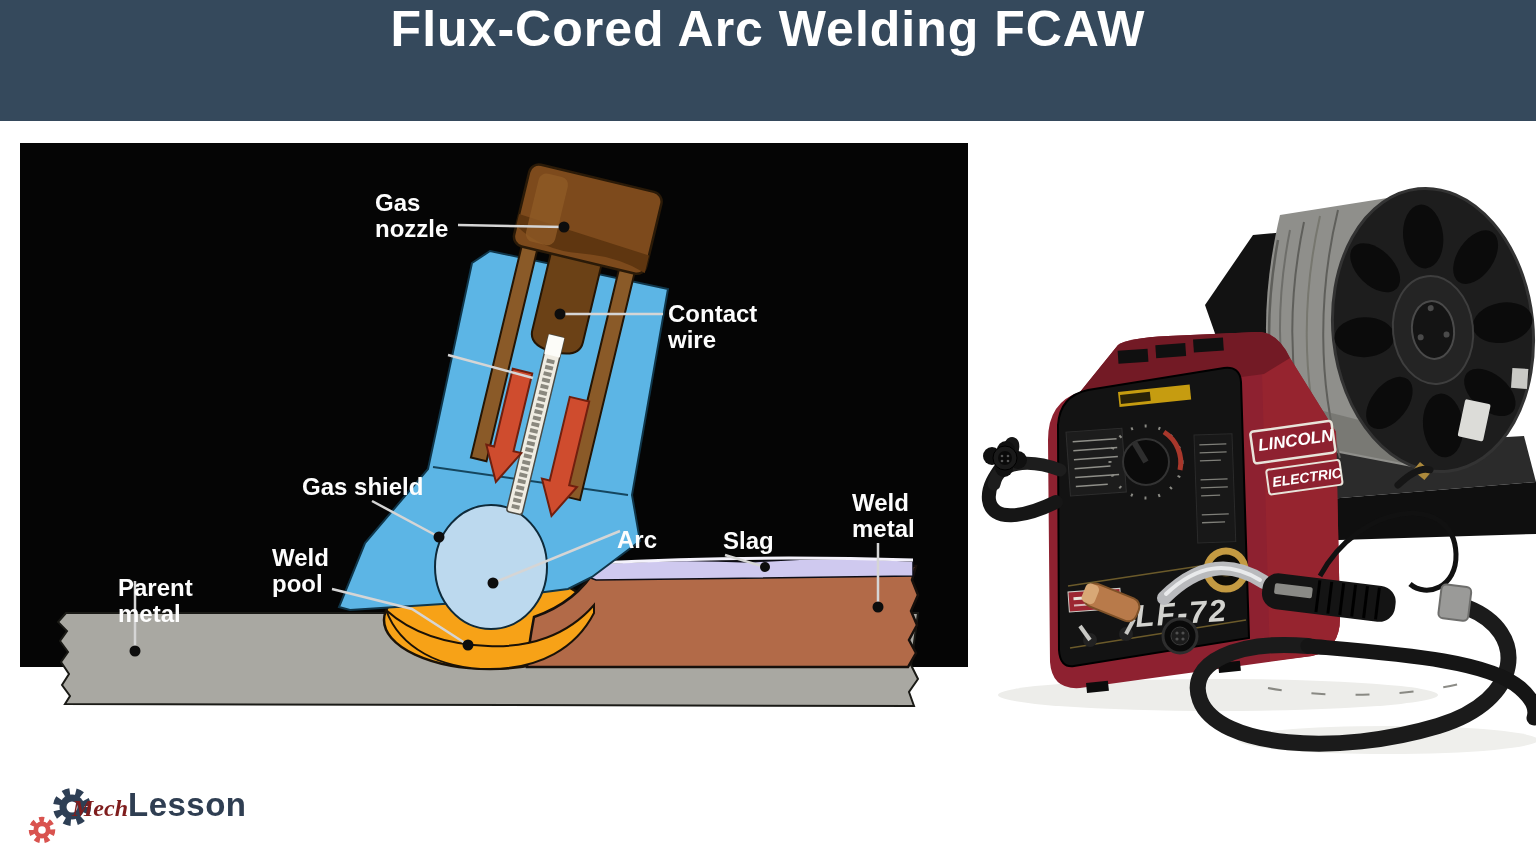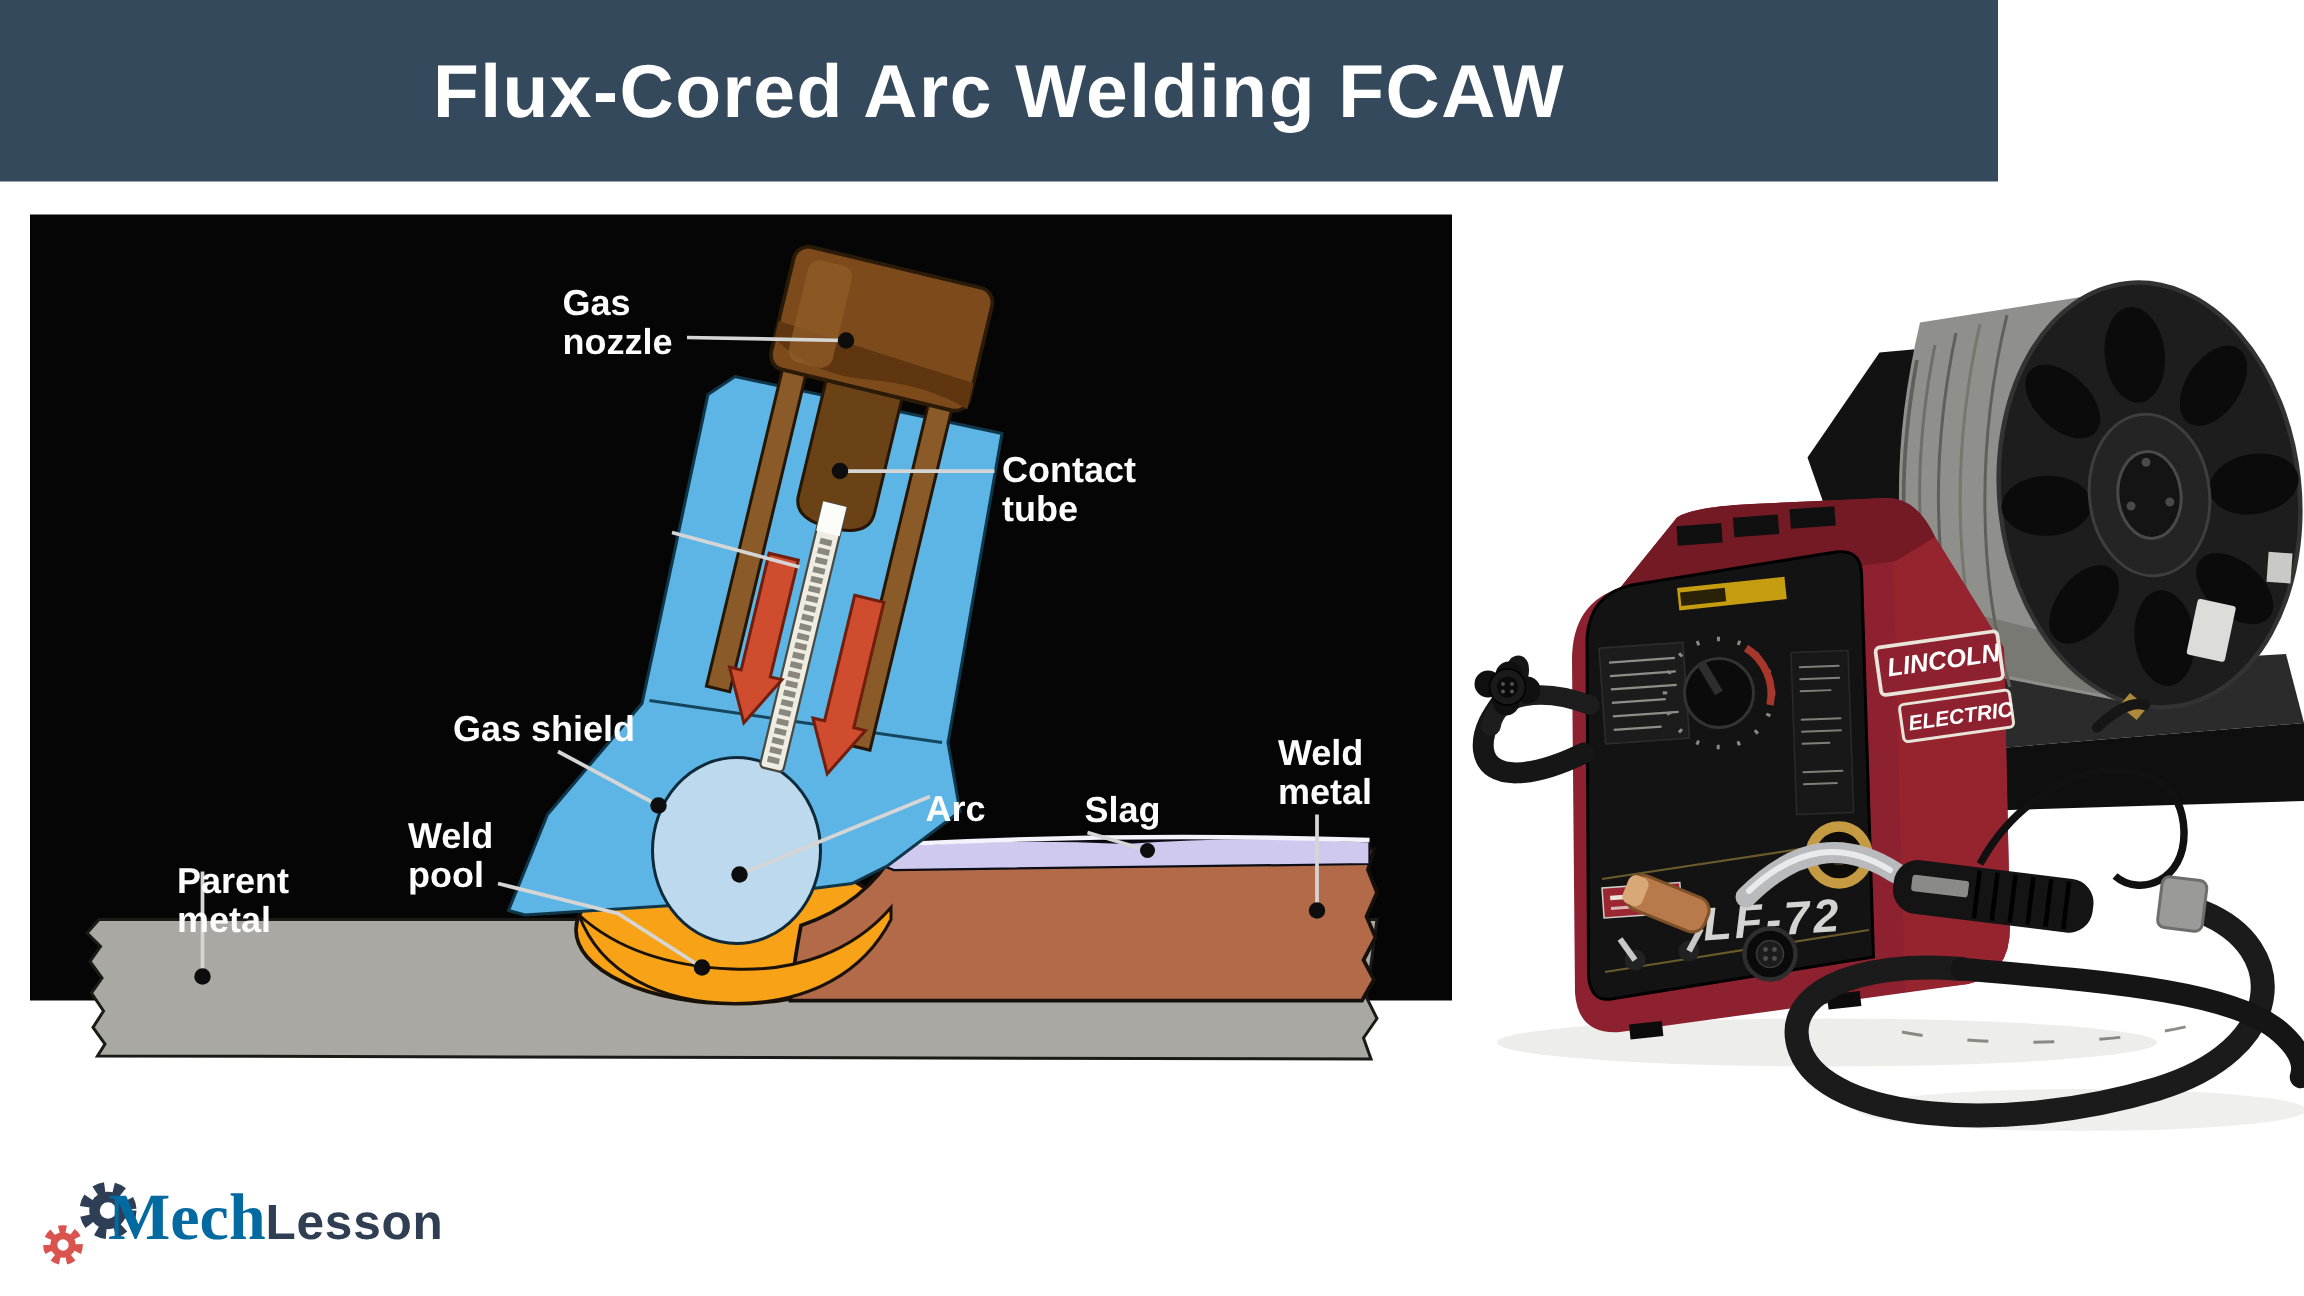--- a/index.html
+++ b/index.html
@@ -1,35 +1,35 @@
 <!DOCTYPE html>
 <html><head>
 <meta charset="utf-8">
 <style>
   * { margin:0; padding:0; box-sizing:border-box; }
   html,body { width:1536px; height:864px; background:#ffffff; overflow:hidden;
               font-family:"Liberation Sans", sans-serif; }
 
-  .header { position:absolute; left:0; top:0; width:1332px; height:121px;
-            background:#35495C; display:flex; align-items:center; justify-content:center; }
+  .header { position:absolute; left:0; top:0; width:1536px; height:121px;
+            background:#35495C; display:flex; justify-content:center; }
   .header h1 { color:#ffffff; font-size:50px; font-weight:800; letter-spacing:1px; }
 
   .diagram-panel { position:absolute; left:20px; top:143px; width:948px; height:524px;
                    background:#050505; }
   .diagram-panel svg { position:absolute; left:0; top:0; }
 
   .dlabel { position:absolute; color:#fdfdfd; font-weight:700; font-size:24px;
             line-height:1.1; white-space:pre-line; }
 
   .photo-panel { position:absolute; left:968px; top:140px; width:568px; height:700px; }
 
   .logo { position:absolute; left:14px; top:780px; width:320px; height:72px; }
   .logo-text { position:absolute; left:58px; top:6px; display:flex; align-items:baseline; }
-  .logo-mech { color:#0369a1; font-family:"Liberation Serif", serif; 
-               font-weight:700; font-size:44px; }
+  .logo-mech { color:#7f1d1d; font-family:"Liberation Serif", serif; font-style:italic;
+               font-weight:700; font-size:24px; }
   .logo-lesson { color:#2F3E52; font-weight:700; font-size:33px; letter-spacing:0.5px;text-align:center; }
 </style>
 </head>
 <body>
 
 <div class="header">
   <h1>Flux-Cored Arc Welding FCAW</h1>
 </div>
 
 <div class="diagram-panel">
@@ -106,21 +106,21 @@
       <circle cx="448" cy="502" r="5.5"></circle>
       <circle cx="473" cy="440" r="5.5"></circle>
       <circle cx="745" cy="424" r="5"></circle>
       <circle cx="858" cy="464" r="5.5"></circle>
     </g>
   </svg>
 
   <div class="dlabel" style="left:355px; top:47px;">Gas
 nozzle</div>
   <div class="dlabel" style="left:648px; top:158px;">Contact
-tube</div>
+wire</div>
   <div class="dlabel" style="left:282px; top:331px;">Gas shield</div>
   <div class="dlabel" style="left:98px; top:390px;margin-top:42px;">Parent
 metal</div>
   <div class="dlabel" style="left:252px; top:402px;">Weld
 pool</div>
   <div class="dlabel" style="left:597px; top:360px;margin-top:24px;">Arc</div>
   <div class="dlabel" style="left:703px; top:385px;">Slag</div>
   <div class="dlabel" style="left:832px; top:347px;">Weld
 metal</div>
 </div>

